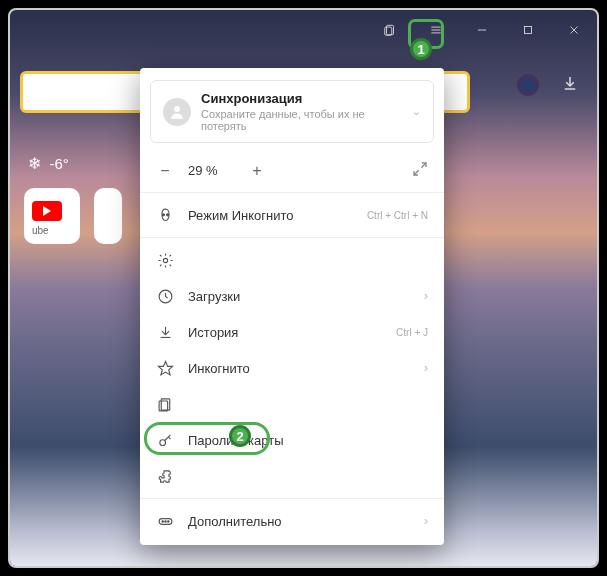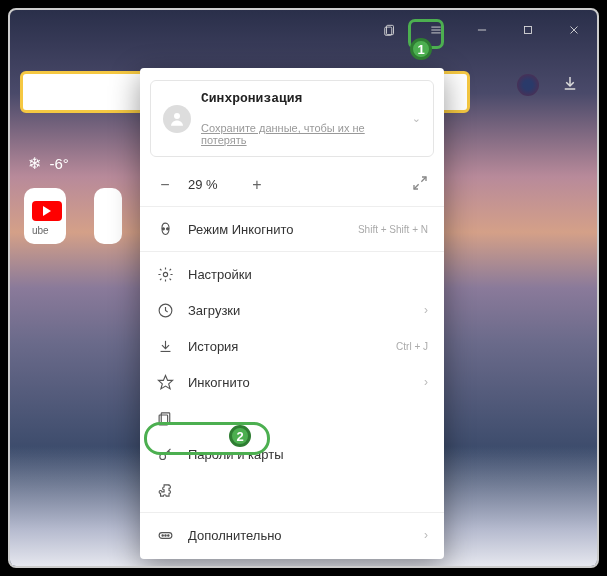--- a/index.html
+++ b/index.html
@@ -16,31 +16,31 @@
 .badge2 { top: 415px; left: 219px; }
 .hamburger-hl { position: absolute; top: 9px; left: 398px; width: 36px; height: 30px; border: 3px solid #4CAF50; border-radius: 7px; z-index: 50; }
 .addressarea { position: absolute; top: 54px; left: 0; right: 0; height: 56px; display: flex; align-items: center; }
 .omnibar { position: absolute; left: 10px; width: 450px; height: 42px; background: #fff; border: 3px solid #f5c842; border-radius: 6px; }
 .ext-icon { position: absolute; right: 58px; top: 10px; width: 22px; height: 22px; border-radius: 50%; background: radial-gradient(circle, #2a3a6a 30%, #5a2a4a 100%); }
 .dl-icon { position: absolute; right: 18px; top: 10px; color: #ddd; }
 .dl-icon svg { width: 18px; height: 18px; stroke: #ddd; stroke-width: 2; fill: none; }
 .weather { position: absolute; top: 144px; left: 18px; color: #fff; display: flex; align-items: center; gap: 8px; font-size: 15px; }
 .weather-icon { font-size: 16px; }
 .tile { position: absolute; background: #fff; border-radius: 10px; padding: 8px; font-size: 10px; color: #666; display: flex; flex-direction: column; justify-content: flex-end; align-items: flex-start; }
-.tile1 { top: 178px; left: 14px; width: 42px; height: 56px; }
+.tile1 { top: 178px; left: 14px; width: 56px; height: 56px; }
 .tile1 .yt { width: 30px; height: 20px; background: #f00; border-radius: 4px; margin-bottom: 4px; position: relative; }
 .tile1 .yt::after { content: ''; position: absolute; left: 11px; top: 5px; border-left: 8px solid #fff; border-top: 5px solid transparent; border-bottom: 5px solid transparent; }
 .tile2 { top: 178px; left: 84px; width: 28px; height: 56px; }
 .menu { position: absolute; top: 58px; left: 130px; width: 304px; background: #fff; border-radius: 4px; box-shadow: 0 8px 30px rgba(0,0,0,0.4); z-index: 40; padding: 6px 0; }
 .sync-box { margin: 6px 10px 10px; border: 1px solid #e5e5e5; border-radius: 6px; padding: 10px 12px; display: flex; align-items: center; gap: 10px; position: relative; }
 .avatar { width: 28px; height: 28px; border-radius: 50%; background: #ddd; display: flex; align-items: center; justify-content: center; }
 .avatar svg { width: 18px; height: 18px; fill: #fff; }
 .sync-text { flex: 1; }
-.sync-title { font-size: 13px; font-weight: bold; color: #222; font-family: Liberation Mono, monospace; }
-.sync-sub { font-size: 11px; color: #999; margin-top: 16px; text-decoration: underline; }
+.sync-title { font-size: 13px; font-weight: bold; color: #222; }
+.sync-sub { font-size: 11px; color: #999; margin-top: 2px; }
 .sync-chev { color: #bbb; font-size: 11px; }
 .zoom-row { display: flex; align-items: center; padding: 8px 16px; gap: 14px; color: #333; font-size: 13px; }
 .zoom-btn { width: 18px; text-align: center; color: #666; font-size: 16px; }
 .zoom-val { min-width: 46px; }
 .zoom-spacer { flex: 1; }
 .expand svg { width: 16px; height: 16px; stroke: #888; stroke-width: 2; fill: none; }
 .sep { height: 1px; background: #eee; margin: 4px 0; }
 .mi { display: flex; align-items: center; padding: 9px 16px; gap: 14px; color: #333; font-size: 13px; position: relative; }
 .mi .icon { width: 18px; height: 18px; display: flex; align-items: center; justify-content: center; }
 .mi .icon svg { width: 17px; height: 17px; stroke: #555; stroke-width: 1.6; fill: none; }
@@ -148,33 +148,32 @@
 
     <div class="mi">
       <span class="icon">
           <svg viewBox="0 0 24 24">
             <path d="M12 3C9 3 7 6 7 10c0 5 2 9 5 9s5-4 5-9c0-4-2-7-5-7z"></path>
             <circle cx="9" cy="11" r="1.5" fill="#555"></circle>
             <circle cx="15" cy="11" r="1.5" fill="#555"></circle>
           </svg>
         </span>
       <span class="label">Режим Инкогнито</span>
-      <span class="hint">Shift + Shift + N</span>
+      <span class="hint">Ctrl + Ctrl + N</span>
     </div>
 
     <div class="sep"></div>
 
     <div class="mi">
       <span class="icon">
           <svg viewBox="0 0 24 24">
             <circle cx="12" cy="12" r="3"></circle>
             <path d="M12 2v3M12 19v3M4.2 4.2l2.1 2.1M17.7 17.7l2.1 2.1M2 12h3M19 12h3M4.2 19.8l2.1-2.1M17.7 6.3l2.1-2.1"></path>
           </svg>
         </span>
-      <span class="label">Настройки</span>
     </div>
 
     <div class="mi">
       <span class="icon">
           <svg viewBox="0 0 24 24">
             <circle cx="12" cy="12" r="9"></circle>
             <polyline points="12 7 12 12 15 14"></polyline>
           </svg>
         </span>
       <span class="label">Загрузки</span>

